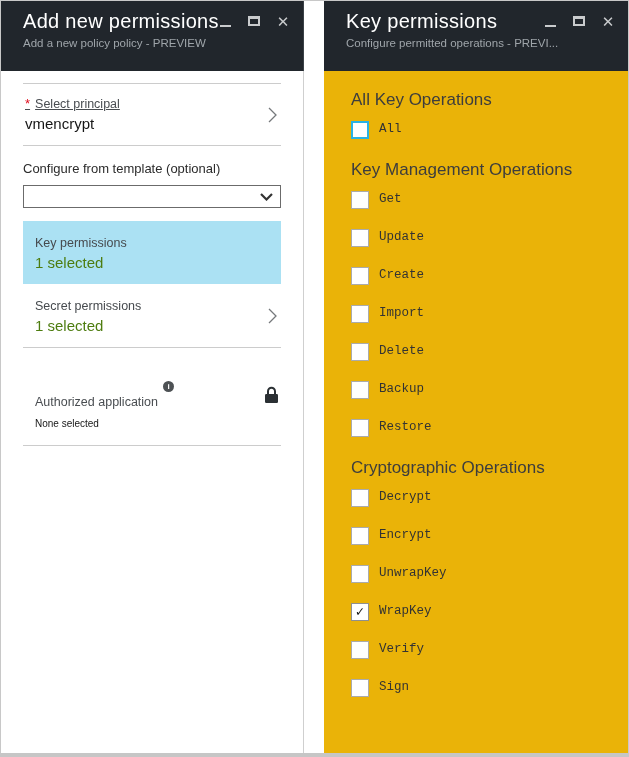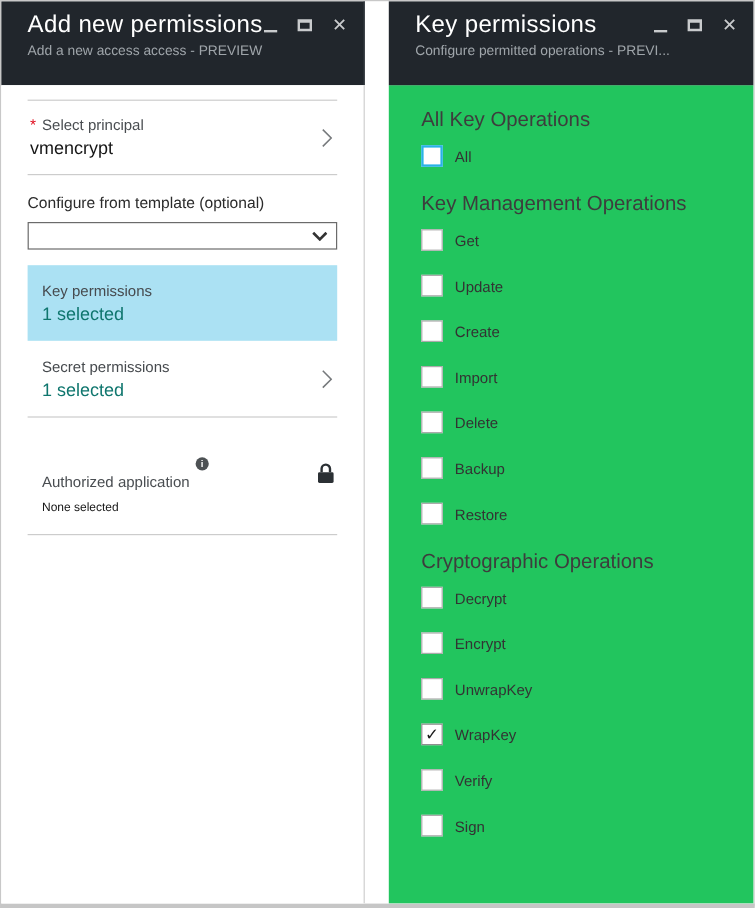--- a/index.html
+++ b/index.html
@@ -43,76 +43,76 @@
 
   
   .body-left {
     flex:1; background:#fff; border-right:1px solid #cfcfcf;
     padding:0 22px; position:relative;
   }
   .hr { height:1px; background:#cccccc; }
   .hr-top { margin-top:12px; }
 
   .sp-row { position:relative; padding:12px 24px 11px 2px; }
-  .sp-label { font-size:12.5px; color:#494d51; line-height:16px; }
+  .sp-label { font-size:12.5px; color:#494d51; line-height:16px;text-decoration:underline; }
   .req { color:#e00b1c; margin-right:5px; font-size:13px; }
   .sp-value { font-size:15px; color:#161616; margin-top:2px; line-height:20px; }
   .chev-right { position:absolute; right:4px; top:50%; transform:translateY(-50%); }
 
   .tpl-label { font-size:13px; color:#2b2b2b; margin-top:14px; line-height:17px; }
   .tpl-select {
     margin-top:8px; height:23px; border:1px solid #6b6b6b; background:#fff;
     position:relative; display:flex; align-items:center; padding:0 26px 0 6px;
     font-size:13px; color:#161616;
   }
   .tpl-select .chev-down { position:absolute; right:7px; top:50%; transform:translateY(-50%); }
 
   .perm-items { margin-top:13px; }
   .perm-item { position:relative; padding:14px 24px 12px 12px; cursor:pointer; }
   .perm-item.selected { background:#abe1f3; }
   .perm-label { font-size:12.5px; color:#464a4e; line-height:16px; }
-  .perm-value { font-size:15px; color:#0f766e; margin-top:2px; line-height:19px; }
+  .perm-value { font-size:15px; color:#4d7c0f; margin-top:2px; line-height:19px; }
 
   .auth-row { position:relative; padding:14px 24px 12px 12px; }
   .auth-label-line { display:flex; align-items:center; gap:5px; }
   .auth-label { font-size:12.5px; color:#494d51; line-height:16px;margin-top:32px; }
   .info-dot {
     width:11px; height:11px; border-radius:50%; background:#4d5154;
     color:#fff; font-size:8px; font-weight:bold; line-height:11px;
     text-align:center; display:inline-block; font-style:normal;
   }
   .auth-value { font-size:10px; color:#161616; margin-top:4px; line-height:19px; }
   .lock-wrap { position:absolute; right:2px; top:50%; transform:translateY(-50%); }
 
   
-  .body-right { flex:1; background:#22c55e; padding:18px 10px 0 27px; overflow:hidden; }
+  .body-right { flex:1; background:#eab308; padding:18px 10px 0 27px; overflow:hidden; }
   .section { margin-bottom:4px; }
   .section-heading { font-size:17px; color:#3d3d3d; font-weight:400; margin-bottom:10px; line-height:22px; }
   .section + .section { }
-  .cb-row { display:flex; align-items:flex-end; margin-bottom:20px; cursor:pointer; }
+  .cb-row { display:flex; align-items:flex-start; margin-bottom:20px; cursor:pointer;font-family:Liberation Mono, monospace; }
   .cb {
     width:18px; height:18px; border:1px solid #ababab; background:#fff;
     margin-right:10px; flex:0 0 auto; display:flex; align-items:center; justify-content:center;
   }
   .cb.focused { border:2px solid #29b2e6; }
   .cb.checked { border-color:#8f8f8f; }
   .cb .mark { font-size:14px; font-weight:bold; color:#1a1a1a; line-height:14px; }
   .cb-label { font-size:12.5px; color:#333333; line-height:16px; }
 
   svg.chev { display:block; }
 </style>
 </head>
 <body>
 
 <div class="frame">
 
   <div class="blade blade-left">
     <div class="blade-header">
       <div class="blade-title">Add new permissions</div>
-      <div class="blade-subtitle">Add a new access access - PREVIEW</div>
+      <div class="blade-subtitle">Add a new policy policy - PREVIEW</div>
       <div class="win-controls">
         <span class="win-btn">
             <span class="ic-min"></span>
           </span>
         <span class="win-btn">
             <span class="ic-max"></span>
           </span>
         <span class="win-btn">
             <span class="ic-close">✕</span>
           </span>

